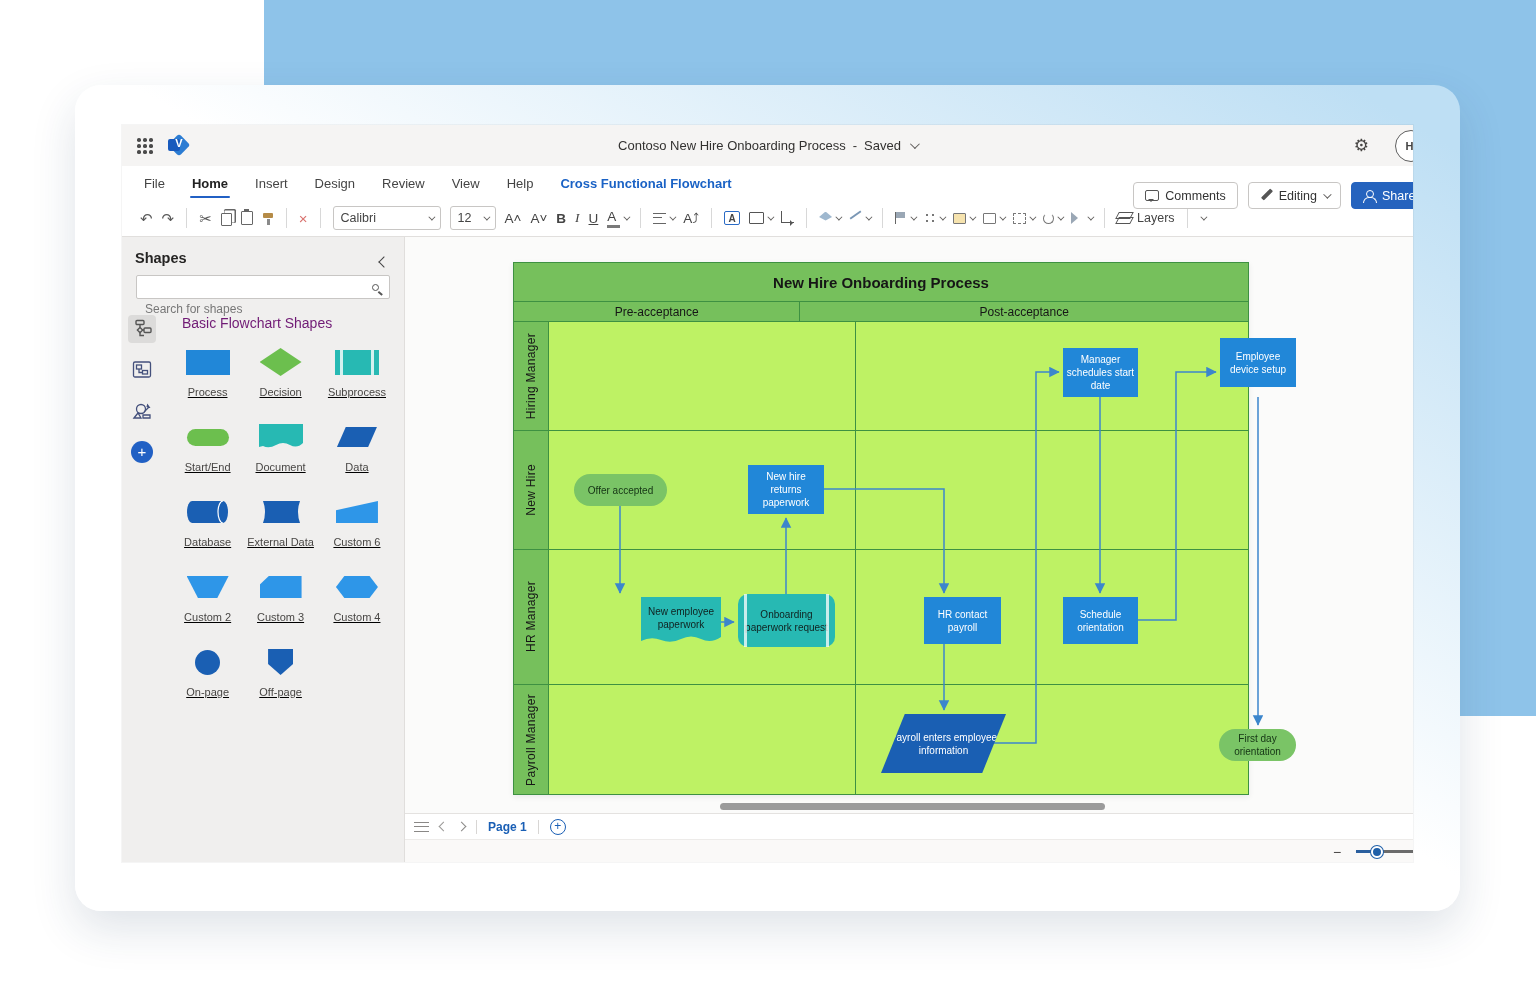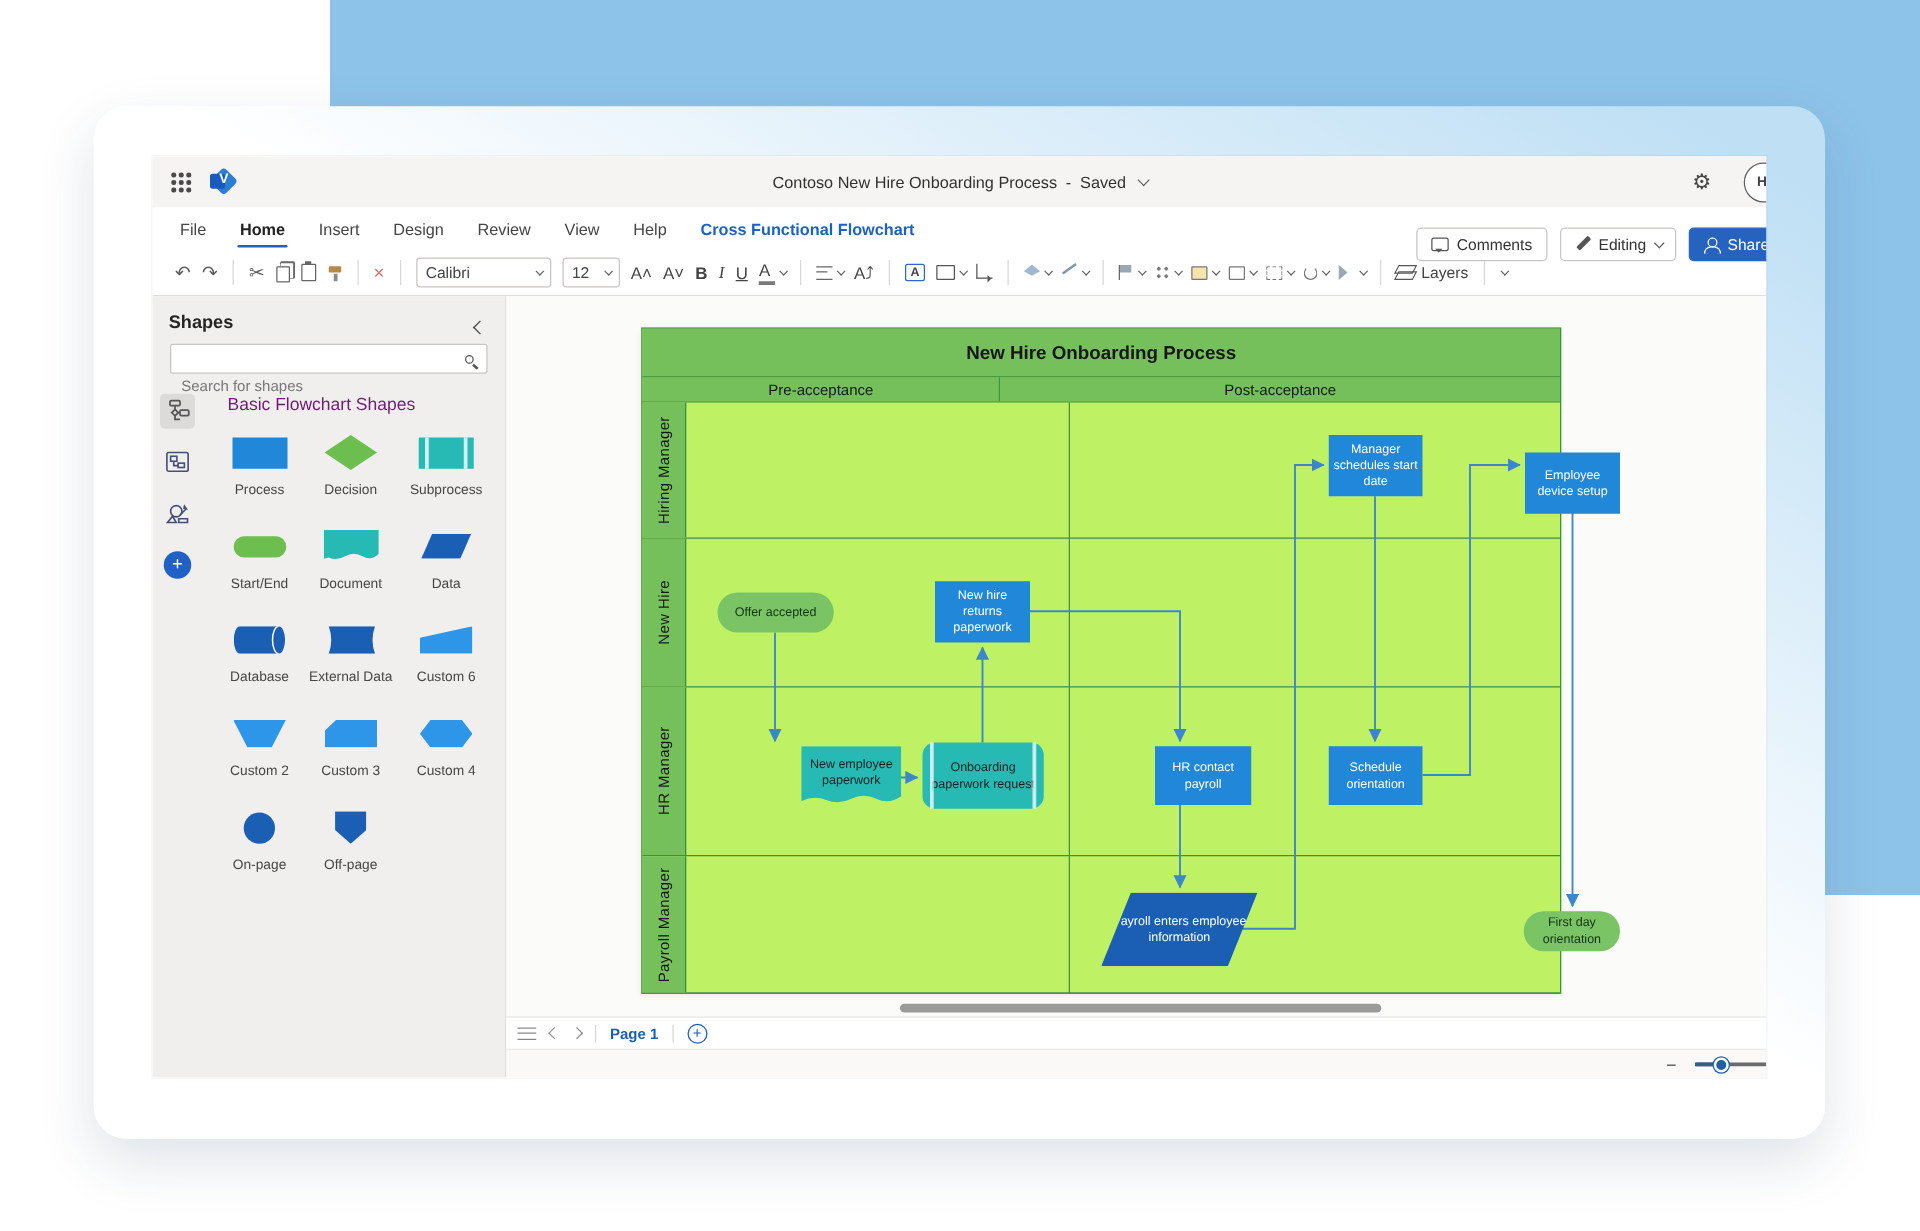--- a/index.html
+++ b/index.html
@@ -109,21 +109,21 @@
   .searchbox input::placeholder { color:#777; }
   .mag { width:7px; height:7px; border:1.5px solid #555; border-radius:50%; position:relative; margin-right:2px; }
   .mag::after { content:""; position:absolute; left:6px; top:6px; width:5px; height:1.5px; background:#555; transform:rotate(40deg); transform-origin:0 0; }
   .panel-body { flex:1; display:flex; margin-top:14px; min-height:0; }
   .rail { width:40px; display:flex; flex-direction:column; align-items:center; gap:13px; padding-top:2px; }
   .rail-item { width:28px; height:28px; display:flex; align-items:center; justify-content:center; border-radius:4px; }
   .rail-item.sel { background:#DCDBDA; }
   .stencil-list { flex:1; padding:2px 18px 0 20px; }
   .section-title { font-size:14px; color:#701a75; margin-bottom:16px; }
   .shape-grid { display:grid; grid-template-columns:repeat(3, 1fr); column-gap:14px; row-gap:24px; }
-  .shape-cell { display:flex; flex-direction:column; align-items:center; }
+  .shape-cell { display:flex; flex-direction:column; align-items:center;text-decoration:underline; }
   .shape-cell .glyph { height:30px; display:flex; align-items:center; justify-content:center; }
   .shape-cell .slabel { font-size:11px; color:#484644; margin-top:9px; white-space:nowrap; }
 
   
   .canvas-col { flex:1; display:flex; flex-direction:column; min-width:0; }
   .canvas { flex:1; position:relative; background:#FBFBFA; overflow:hidden; }
   .hscroll { position:absolute; left:315px; bottom:3px; width:385px; height:7px; background:#9B9B9B; border-radius:4px; }
 
   
   .flowchart { position:absolute; left:108px; top:25px; width:736px; height:533px; background:#bef264;
@@ -561,21 +561,21 @@
                 <polyline points="310,226 430,226 430,330" fill="none" stroke="#3C86CC" stroke-width="1.5" marker-end="url(#arr)"></polyline>
                 <polyline points="430,381 430,447" fill="none" stroke="#3C86CC" stroke-width="1.5" marker-end="url(#arr)"></polyline>
                 <polyline points="468,480 522,480 522,109 545,109" fill="none" stroke="#3C86CC" stroke-width="1.5" marker-end="url(#arr)"></polyline>
                 <polyline points="586,134 586,330" fill="none" stroke="#3C86CC" stroke-width="1.5" marker-end="url(#arr)"></polyline>
                 <polyline points="624,357 662,357 662,109 702,109" fill="none" stroke="#3C86CC" stroke-width="1.5" marker-end="url(#arr)"></polyline>
                 <polyline points="744,134 744,462" fill="none" stroke="#3C86CC" stroke-width="1.5" marker-end="url(#arr)"></polyline>
               </svg>
               <div class="node process" style="left: 549px; top: 85px; width: 75px; height: 49px;">
                 <span>Manager schedules start date</span>
               </div>
-              <div class="node process" style="left: 706px; top: 99px; width: 76px; height: 49px;">
+              <div class="node process" style="left: 706px; top: 75px; width: 76px; height: 49px;">
                 <span>Employee device setup</span>
               </div>
               <div class="node terminator" style="left: 60px; top: 211px; width: 93px; height: 32px;">
                 <span>Offer accepted</span>
               </div>
               <div class="node process" style="left: 234px; top: 202px; width: 76px; height: 49px;">
                 <span>New hire returns paperwork</span>
               </div>
               <div class="node document" style="left: 79px; top: 334px; width: 80px; height: 50px; margin-left: 48px;">
                 <svg viewBox="0 0 80 50" preserveAspectRatio="none">

